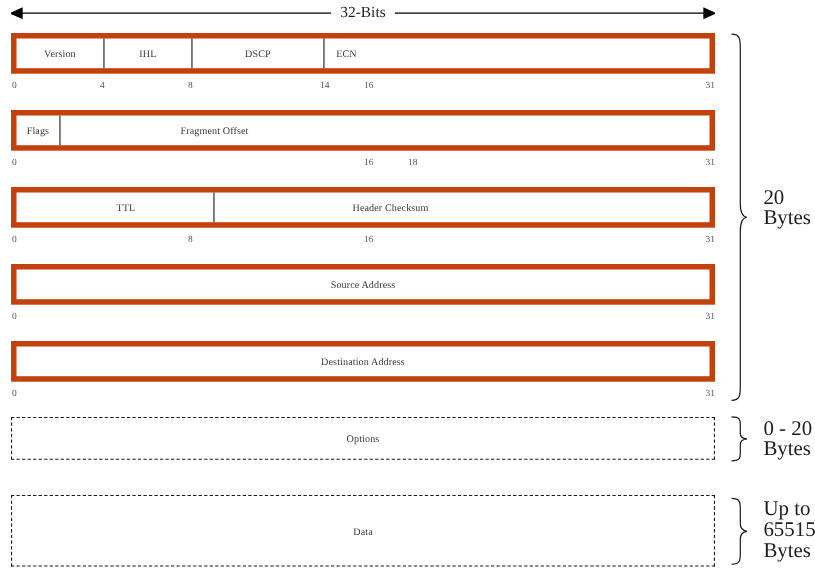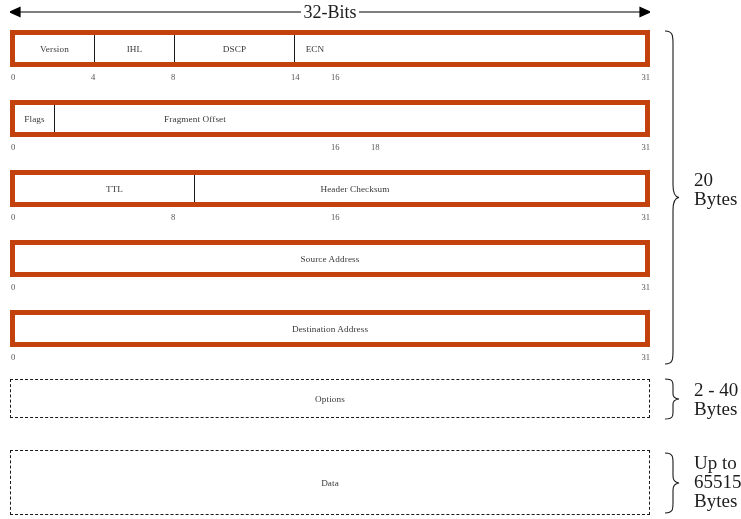--- a/index.html
+++ b/index.html
@@ -31,21 +31,21 @@
     width: 640px;
     height: 20px;
   }
   .ruler svg { display: block; }
   .ruler-label {
     position: absolute;
     left: 0;
     top: 0;
     width: 640px;
     text-align: center;
-    font-size: 18px;
+    font-size: 14px;
     color: #1d1d1d;
     line-height: 20px;
     background: #ffffff;
     width: 58px;
     margin-left: 291px;
   }
 
   
   .row {
     position: absolute;
@@ -188,21 +188,21 @@
     <div>20</div>
     <div>Bytes</div>
   </div>
 
   <div class="brace" style="top:378px;">
     <svg width="16" height="42" viewBox="0 0 16 42" fill="none" stroke="#1a1a1a" stroke-width="1.1">
       <path d="M1 1 C 9 1, 9 4, 9 8 L 9 16 C 9 19, 11 20.5, 15 21 C 11 21.5, 9 23, 9 26 L 9 34 C 9 38, 9 41, 1 41"></path>
     </svg>
   </div>
   <div class="brace-text" style="top:380px;">
-    <div>2 - 40</div>
+    <div>0 - 20</div>
     <div>Bytes</div>
   </div>
 
   <div class="brace" style="top:452px;">
     <svg width="16" height="62" viewBox="0 0 16 62" fill="none" stroke="#1a1a1a" stroke-width="1.1">
       <path d="M1 1 C 9 1, 9 5, 9 11 L 9 24 C 9 28, 11 30.5, 15 31 C 11 31.5, 9 34, 9 38 L 9 51 C 9 57, 9 61, 1 61"></path>
     </svg>
   </div>
   <div class="brace-text" style="top:453px;">
     <div>Up to</div>

